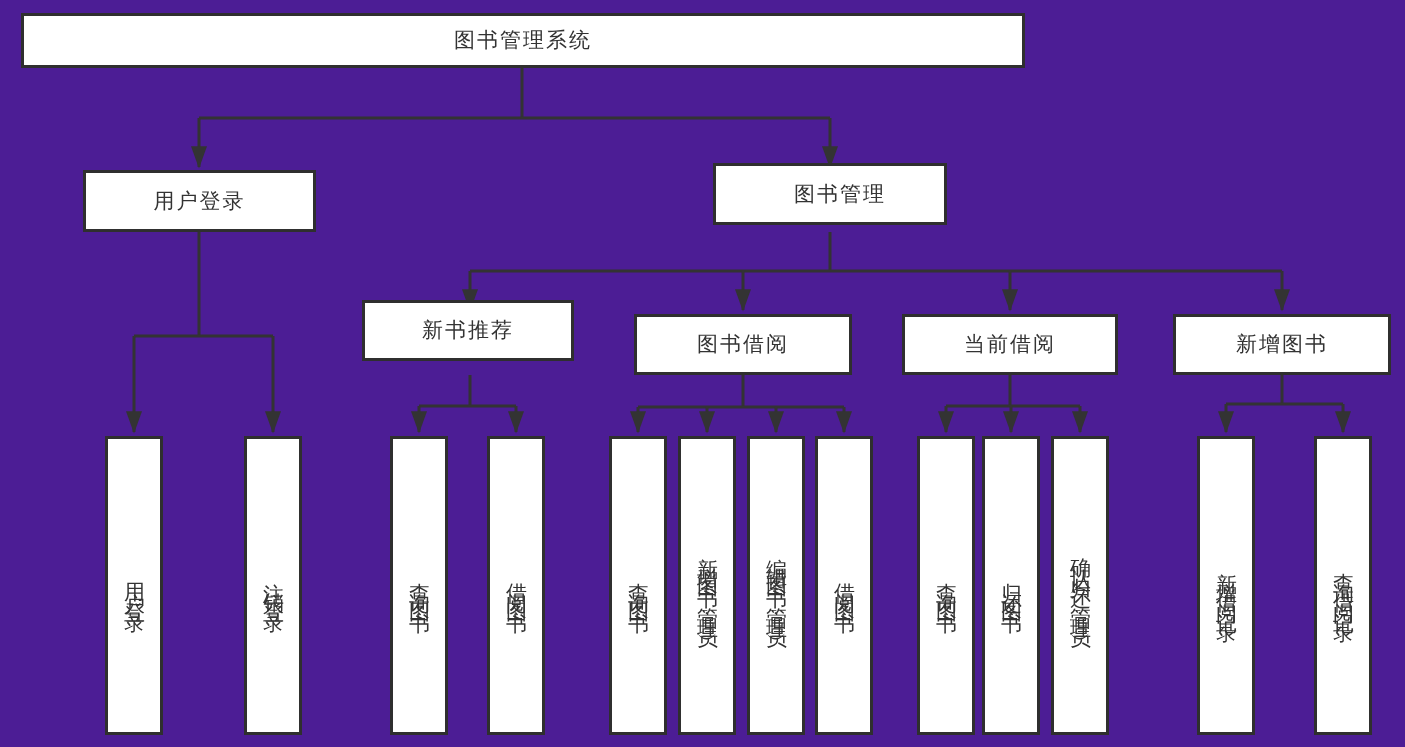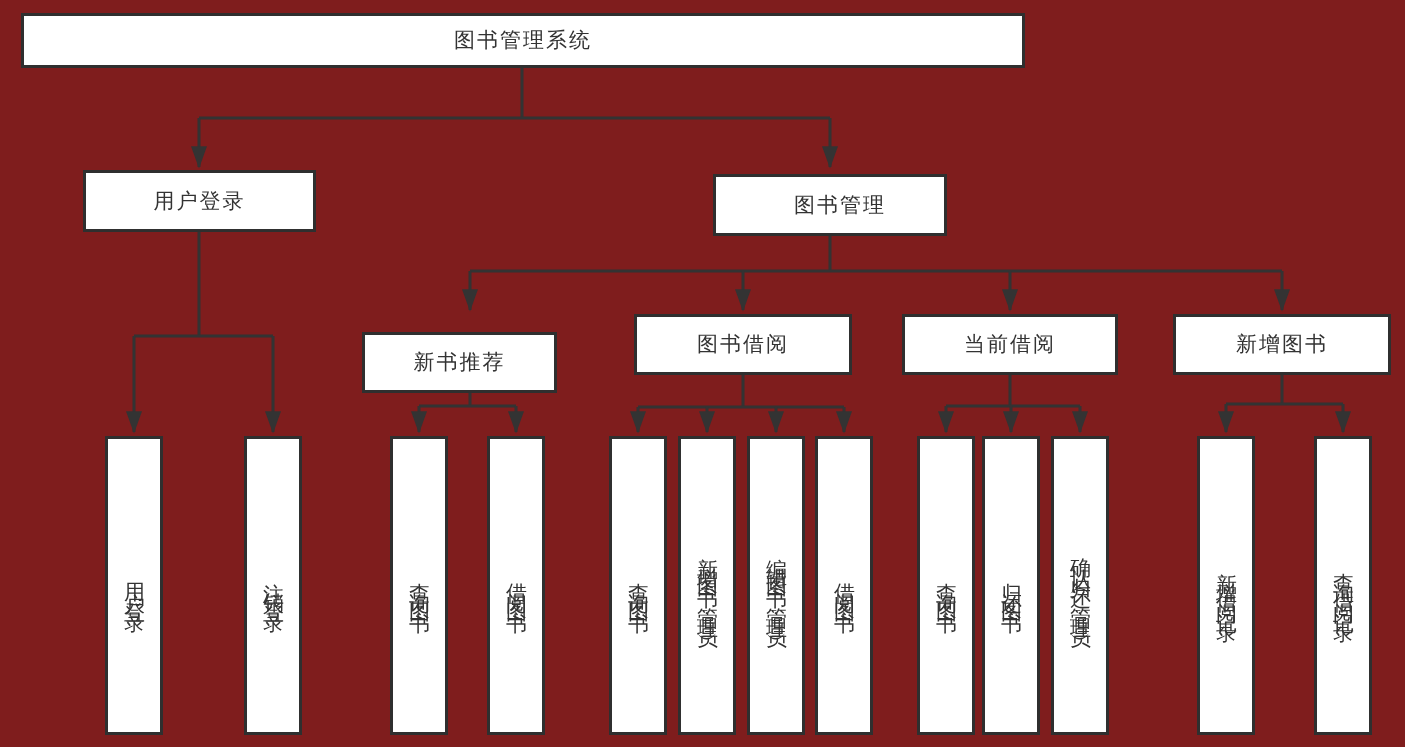--- a/index.html
+++ b/index.html
@@ -1,17 +1,17 @@
 <!DOCTYPE html>
 <html><head>
 <meta charset="utf-8">
 <style>
   html,body{margin:0;padding:0;background:#fff;}
   .stage{
-    position:relative;width:1405px;height:747px;background:#7f1d1d;
+    position:relative;width:1405px;height:747px;background:#4c1d95;
     font-family:"DejaVu Sans","Liberation Sans",sans-serif;color:#333333;overflow:hidden;
   }
   .wires{position:absolute;left:0;top:0;width:1405px;height:747px;}
   .edge{stroke:#333333;stroke-width:3;fill:none;}
   .node{
     position:absolute;box-sizing:border-box;background:#ffffff;border:3px solid #2f2f2f;
     display:flex;align-items:center;justify-content:center;
     font-size:21px;letter-spacing:2px;white-space:nowrap;z-index:2;
   }
   .h-node{line-height:1;}
@@ -74,23 +74,23 @@
 
     <line class="edge" x1="1282" y1="375" x2="1282" y2="404"></line>
     <line class="edge" x1="1226" y1="404" x2="1343" y2="404"></line>
     <line class="edge" x1="1226" y1="404" x2="1226" y2="432" marker-end="url(#ah)"></line>
     <line class="edge" x1="1343" y1="404" x2="1343" y2="432" marker-end="url(#ah)"></line>
   </svg>
 
   <div class="node h-node" style="left:21px;top:13px;width:1004px;height:55px;">图书管理系统</div>
 
   <div class="node h-node" style="left:83px;top:170px;width:233px;height:62px;">用户登录</div>
-  <div class="node h-node" style="left:713px;top:174px;width:234px;height:62px;padding-left:20px;">图书管理</div>
+  <div class="node h-node" style="left:713px;top:163px;width:234px;height:62px;padding-left:20px;">图书管理</div>
 
-  <div class="node h-node" style="left:362px;top:332px;width:195px;height:61px;">新书推荐</div>
+  <div class="node h-node" style="left:362px;top:300px;width:212px;height:61px;">新书推荐</div>
   <div class="node h-node" style="left:634px;top:314px;width:218px;height:61px;">图书借阅</div>
   <div class="node h-node" style="left:902px;top:314px;width:216px;height:61px;">当前借阅</div>
   <div class="node h-node" style="left:1173px;top:314px;width:218px;height:61px;">新增图书</div>
 
   <div class="node v-node" style="left:105px;">用户登录</div>
   <div class="node v-node" style="left:244px;">注销登录</div>
 
   <div class="node v-node" style="left:390px;">查询图书</div>
   <div class="node v-node" style="left:487px;">借阅图书</div>
 

